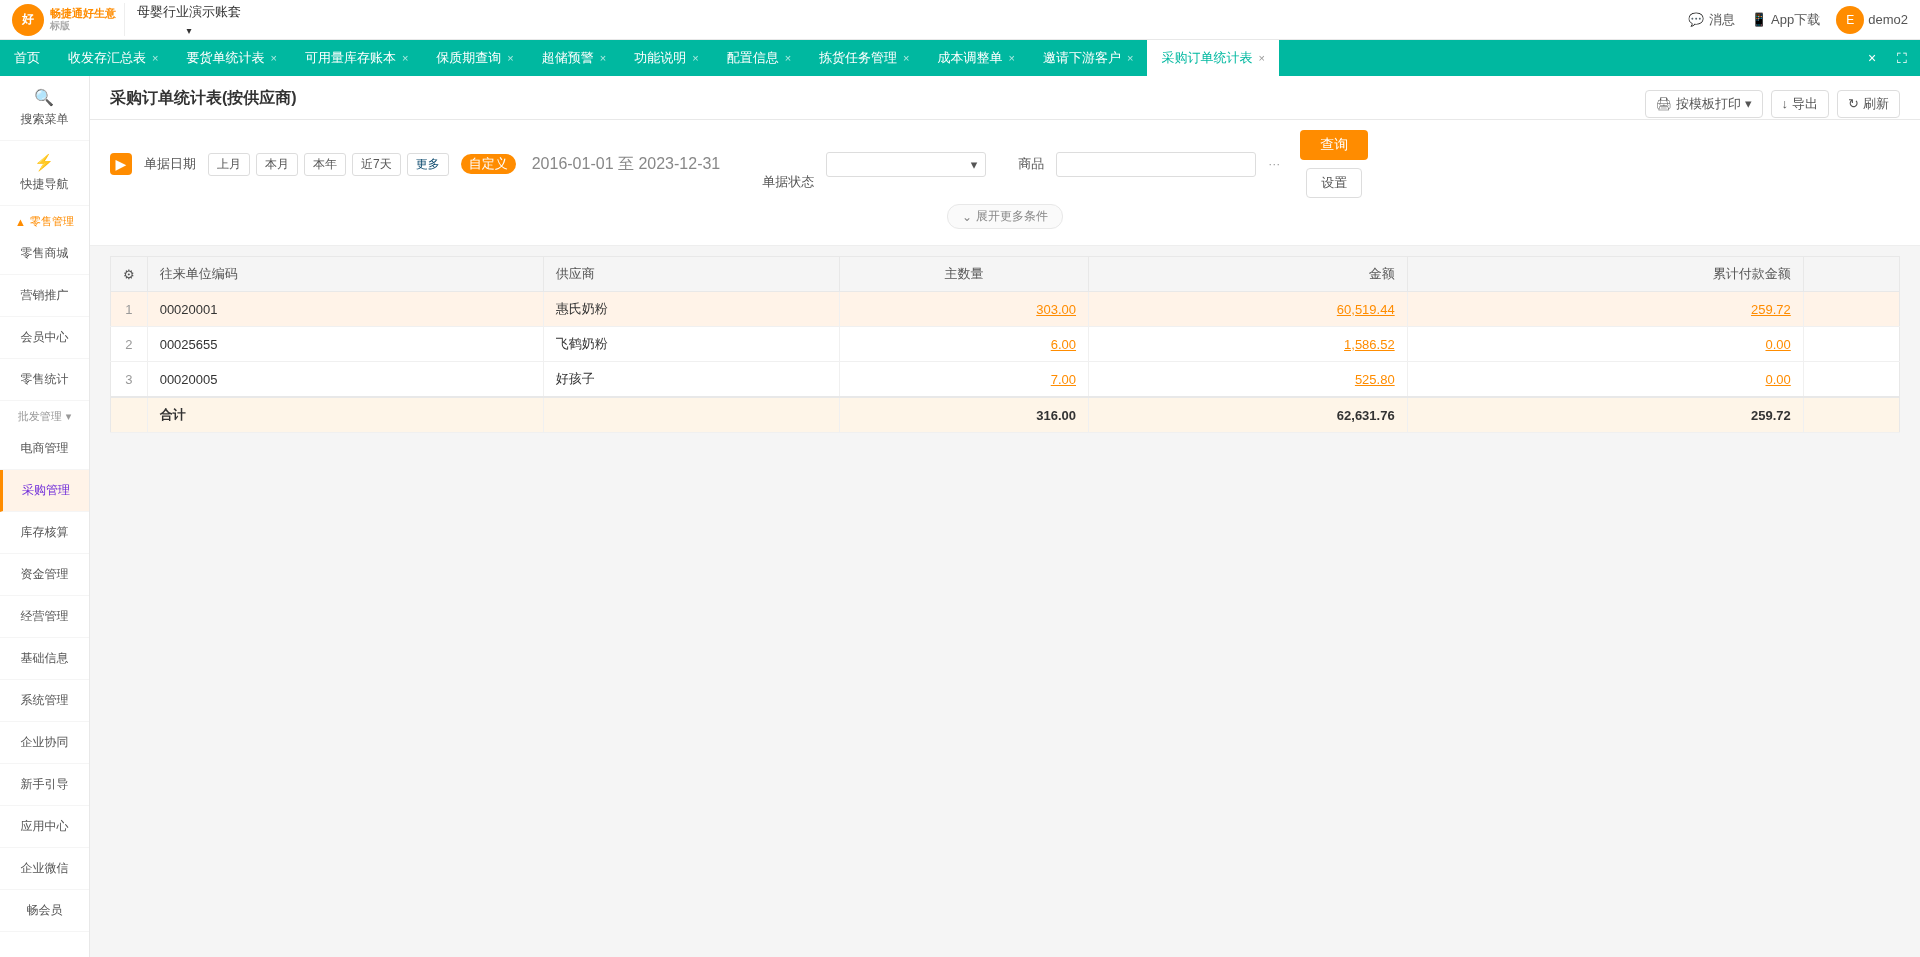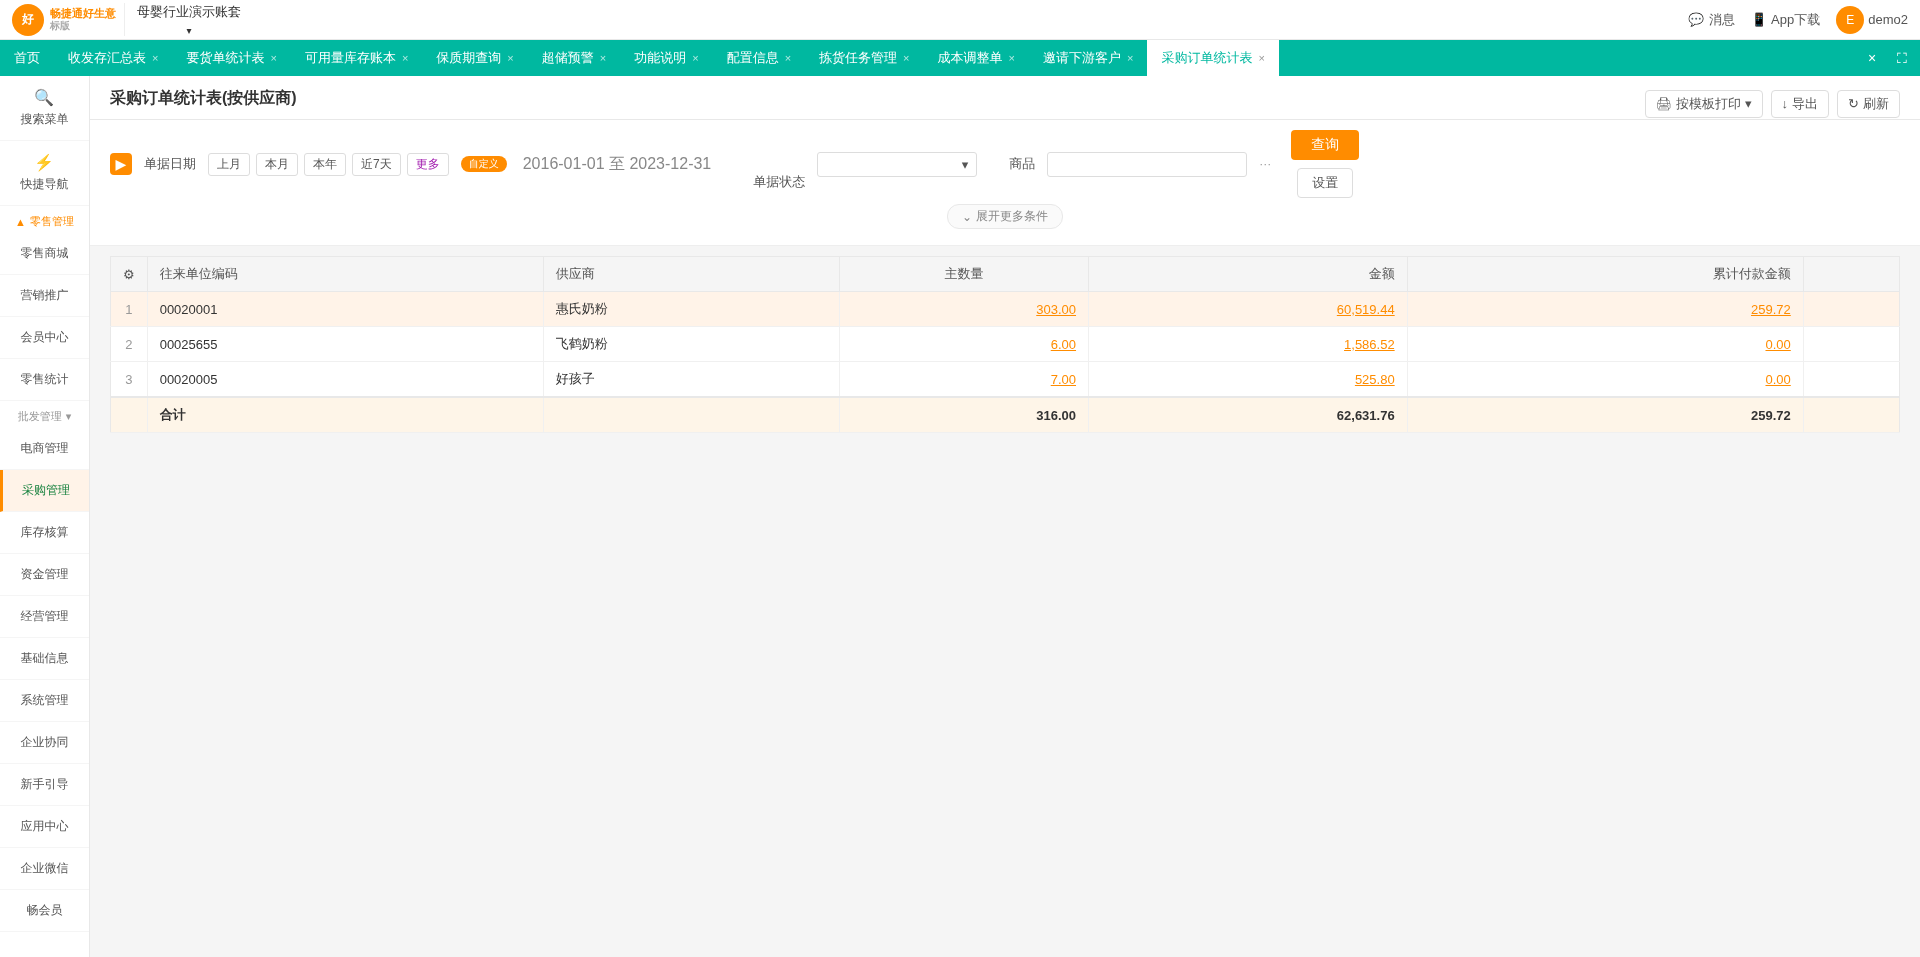--- a/index.html
+++ b/index.html
@@ -26,21 +26,21 @@
     .nav-tab.active .close-x { color: #999; }
     .nav-right-btns { margin-left: auto; display: flex; align-items: center; gap: 2px; padding-right: 4px; }
     .nav-right-btn { width: 28px; height: 28px; display: flex; align-items: center; justify-content: center; color: #fff; cursor: pointer; font-size: 14px; }
 
     
     .main-layout { display: flex; height: calc(957px - 76px); }
 
     
     .sidebar { width: 90px; background: #fff; border-right: 1px solid #e8e8e8; display: flex; flex-direction: column; overflow-y: auto; }
     .sidebar-item { padding: 12px 6px; text-align: center; cursor: pointer; font-size: 12px; color: #555; border-bottom: 1px solid #f5f5f5; display: flex; flex-direction: column; align-items: center; gap: 4px; }
-    .sidebar-item.active { color: #15803d; background: #fff3e8; border-left: 3px solid #ff8c00; }
+    .sidebar-item.active { color: #6d28d9; background: #fff3e8; border-left: 3px solid #ff8c00; }
     .sidebar-item .s-icon { font-size: 16px; }
     .sidebar-section { padding: 8px 6px 4px; font-size: 11px; color: #999; text-align: center; display: flex; align-items: center; justify-content: center; gap: 4px; cursor: pointer; }
     .sidebar-section.active { color: #ff8c00; }
 
     
     .content { flex: 1; overflow: hidden; display: flex; flex-direction: column; background: #f5f5f5; }
 
     
     .page-header { background: #fff; padding: 12px 20px 0; border-bottom: 1px solid #e8e8e8; }
     .page-title { font-size: 16px; font-weight: bold; color: #333; margin-bottom: 10px; }
@@ -50,22 +50,22 @@
     .btn-export { display: flex; align-items: center; gap: 4px; padding: 4px 10px; border: 1px solid #ddd; border-radius: 4px; font-size: 13px; color: #555; cursor: pointer; background: #fff; }
     .btn-refresh { display: flex; align-items: center; gap: 4px; padding: 4px 10px; border: 1px solid #ddd; border-radius: 4px; font-size: 13px; color: #555; cursor: pointer; background: #fff; }
 
     
     .filter-area { background: #fff; padding: 10px 20px; border-bottom: 1px solid #eee; }
     .filter-row { display: flex; align-items: center; gap: 12px; flex-wrap: nowrap; }
     .filter-toggle { width: 22px; height: 22px; background: #ff8c00; border-radius: 4px; display: flex; align-items: center; justify-content: center; color: #fff; font-size: 14px; cursor: pointer; flex-shrink: 0; }
     .filter-label { font-size: 13px; color: #555; white-space: nowrap; }
     .filter-date-btns { display: flex; gap: 6px; justify-content: space-between; }
     .filter-date-btn { padding: 2px 8px; border: 1px solid #ddd; border-radius: 3px; font-size: 12px; color: #555; cursor: pointer; background: #fff; }
-    .filter-date-btn.more { color: #a21caf; }
-    .filter-custom-badge { background: #ff8c00; color: #fff; padding: 1px 8px; border-radius: 10px; font-size: 10px; }
+    .filter-date-btn.more { color: #0c4a6e; }
+    .filter-custom-badge { background: #ff8c00; color: #fff; padding: 1px 8px; border-radius: 10px; font-size: 13px; }
     .filter-date-range { font-size: 16px; color: #888; margin-left: 4px; }
     .filter-select { padding: 4px 8px; border: 1px solid #ddd; border-radius: 3px; font-size: 13px; color: #555; min-width: 160px; display: flex; align-items: center; justify-content: space-between; cursor: pointer; background: #fff; }
     .filter-goods-input { flex: 1; padding: 4px 8px; border: 1px solid #ddd; border-radius: 3px; font-size: 13px; color: #555; }
     .filter-more-btn { font-size: 12px; color: #999; cursor: pointer; }
     .expand-row { display: flex; align-items: center; justify-content: center; padding: 6px 0; }
     .expand-btn { display: flex; align-items: center; gap: 4px; font-size: 12px; color: #888; cursor: pointer; padding: 3px 14px; border: 1px solid #e8e8e8; border-radius: 12px; background: #fafafa; }
 
     
     .btn-query { background: #ff8c00; color: #fff; border: none; border-radius: 4px; padding: 6px 20px; font-size: 14px; cursor: pointer; }
     .btn-setting { background: #fff; color: #555; border: 1px solid #ddd; border-radius: 4px; padding: 5px 14px; font-size: 13px; cursor: pointer; margin-top: 4px; }

